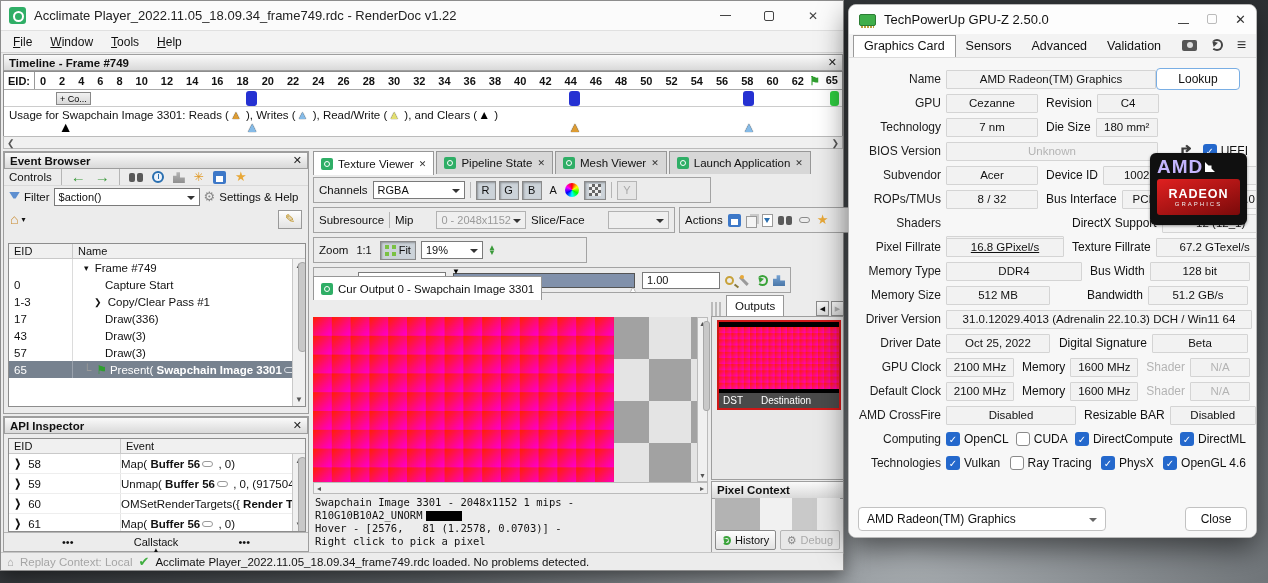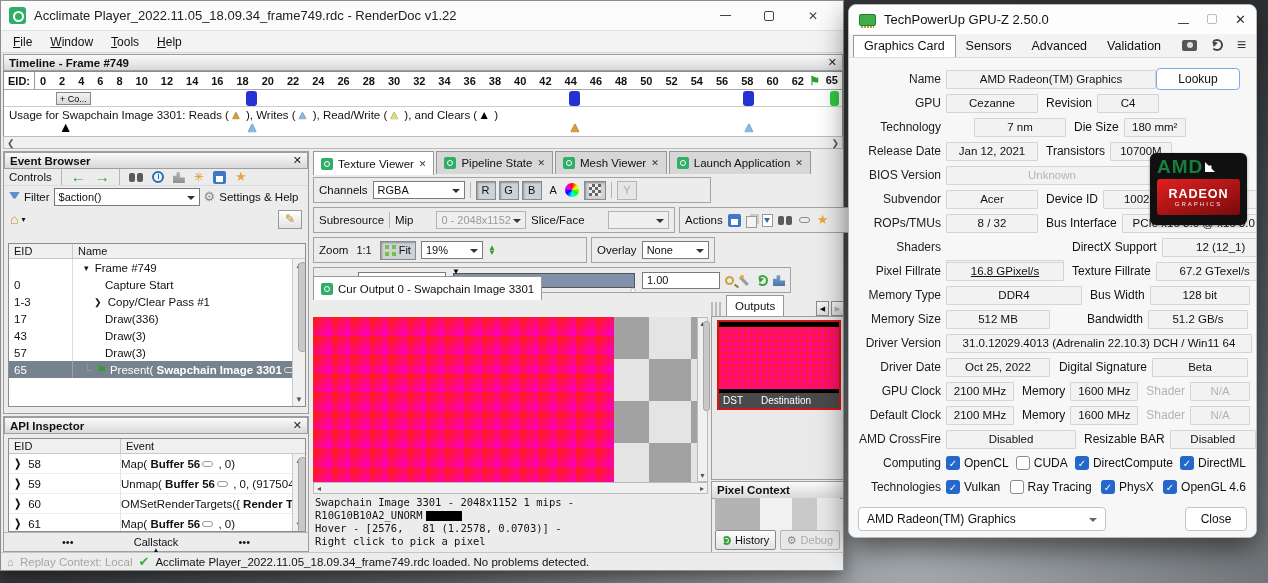--- a/index.html
+++ b/index.html
@@ -207,21 +207,21 @@
             font-size:11.5px; white-space:nowrap; overflow:hidden; flex:0 0 auto; }
   .muted { color:#b4b4b4 !important; }
   .gz-spacer { flex:1; }
   .logo-pad { width:104px; flex:0 0 auto; }
   .lookup { width:88px; height:22px; background:#fff; border:1px solid #79aee4; border-radius:4px; display:flex; align-items:center; justify-content:center; font-size:12px; margin-right:8px; }
   .share { font-size:16px; font-weight:700; color:#3c3c3c; margin-right:10px; transform:scaleX(1.2); }
   .cb { width:14px; height:14px; border-radius:3px; background:var(--cb-blue); color:#fff; font-size:10px; display:flex; align-items:center; justify-content:center; margin-right:4px; flex:0 0 auto; }
   .cb.off { background:#fff; border:1px solid #8a8a8a; color:transparent; }
   .cbitem { display:flex; align-items:center; font-size:12px; margin-right:0; white-space:nowrap; }
   .amdlogo { position:absolute; right:9px; top:94px; width:97px; height:72px; background:#101010; border-radius:6px; padding:5px 7px; box-shadow:0 1px 3px rgba(0,0,0,.4); }
-  .amdlogo .l1 { color:#15803d; font-weight:700; font-size:19px; letter-spacing:1px; line-height:18px; display:flex; align-items:center; gap:2px; }
+  .amdlogo .l1 { color:#c4b5fd; font-weight:700; font-size:19px; letter-spacing:1px; line-height:18px; display:flex; align-items:center; gap:2px; }
   .amdlogo .arr { width:10px; height:10px; background:#fff; clip-path:polygon(100% 0,100% 100%,0 100%,35% 65%,35% 35%,65% 35%); transform:rotate(90deg); }
   .amdlogo .rad { margin-top:3px; background:linear-gradient(160deg,#e02020,#7a0a0a); border-radius:3px; height:36px; display:flex; flex-direction:column; align-items:center; justify-content:center; }
   .amdlogo .l2 { color:#fff; font-weight:700; font-size:12.5px; letter-spacing:1px; }
   .amdlogo .l3 { color:#eee; font-size:6px; letter-spacing:2px; }
   .gz-bottom { position:absolute; left:0; bottom:0; width:100%; height:37px; display:flex; align-items:center; padding:0 9px; justify-content:space-between; }
   .gz-select { width:248px; height:24px; background:#fff; border:1px solid #c2c2c2; border-radius:4px; display:flex; align-items:center; padding:0 8px; font-size:12px; position:relative; }
   .gz-select::after { content:""; position:absolute; right:8px; top:10px; border-left:4px solid transparent; border-right:4px solid transparent; border-top:4px solid #666; }
   .gz-close { width:62px; height:24px; background:#fff; border:1px solid #c2c2c2; border-radius:4px; display:flex; align-items:center; justify-content:center; font-size:12px; }
 </style>
 </head>
@@ -500,24 +500,20 @@
       <span class="bbtn pressed">
           <span class="i-grid"></span>
           <span>Fit</span>
         </span>
       <span class="combo" style="width:62px;">19%</span>
       <span class="i-updown">
           <span>▲</span>
           <span>▼</span>
         </span>
     </div>
-    <div class="tbox" style="left:280px; top:86px; width:124px;">
-      <span class="lbl-sm">Overlay</span>
-      <span class="combo" style="flex:1;">None</span>
-    </div>
 
     <div class="tbox" style="left:2px; top:116px; width:478px;">
       <span class="lbl-sm">Range</span>
       <span class="rinput" style="width:88px;">0.00</span>
       <span class="rslider">
         <span class="bm">▼</span>
         <span class="wm">▲</span>
       </span>
       <span class="rinput" style="width:78px;">1.00</span>
       <span class="i-mag"></span>
@@ -630,32 +626,24 @@
         <div class="gz-row">
           <span class="gz-lbl">GPU</span>
           <span class="gz-box" style="width: 92px;">Cezanne</span>
           <span class="gz-spacer"></span>
           <span class="gz-lbl2">Revision</span>
           <span class="gz-box" style="width: 62px;">C4</span>
           <span class="logo-pad"></span>
         </div>
         <div class="gz-row">
           <span class="gz-lbl">Technology</span>
-          <span class="gz-box" style="width: 92px; margin-left: 28px;">7 nm</span>
+          <span class="gz-box" style="width: 92px;">7 nm</span>
           <span class="gz-spacer"></span>
           <span class="gz-lbl2">Die Size</span>
           <span class="gz-box" style="width: 62px;">180 mm²</span>
-          <span class="logo-pad"></span>
-        </div>
-        <div class="gz-row">
-          <span class="gz-lbl">Release Date</span>
-          <span class="gz-box" style="width: 92px;">Jan 12, 2021</span>
-          <span class="gz-spacer"></span>
-          <span class="gz-lbl2">Transistors</span>
-          <span class="gz-box" style="width: 62px;">10700M</span>
           <span class="logo-pad"></span>
         </div>
         <div class="gz-row">
           <span class="gz-lbl">BIOS Version</span>
           <span class="gz-box muted" style="width: 212px;">Unknown</span>
           <span class="gz-spacer"></span>
           <span class="share">↱</span>
           <span class="cbitem">
             <span class="cb">✓</span>
             <span>UEFI</span>

